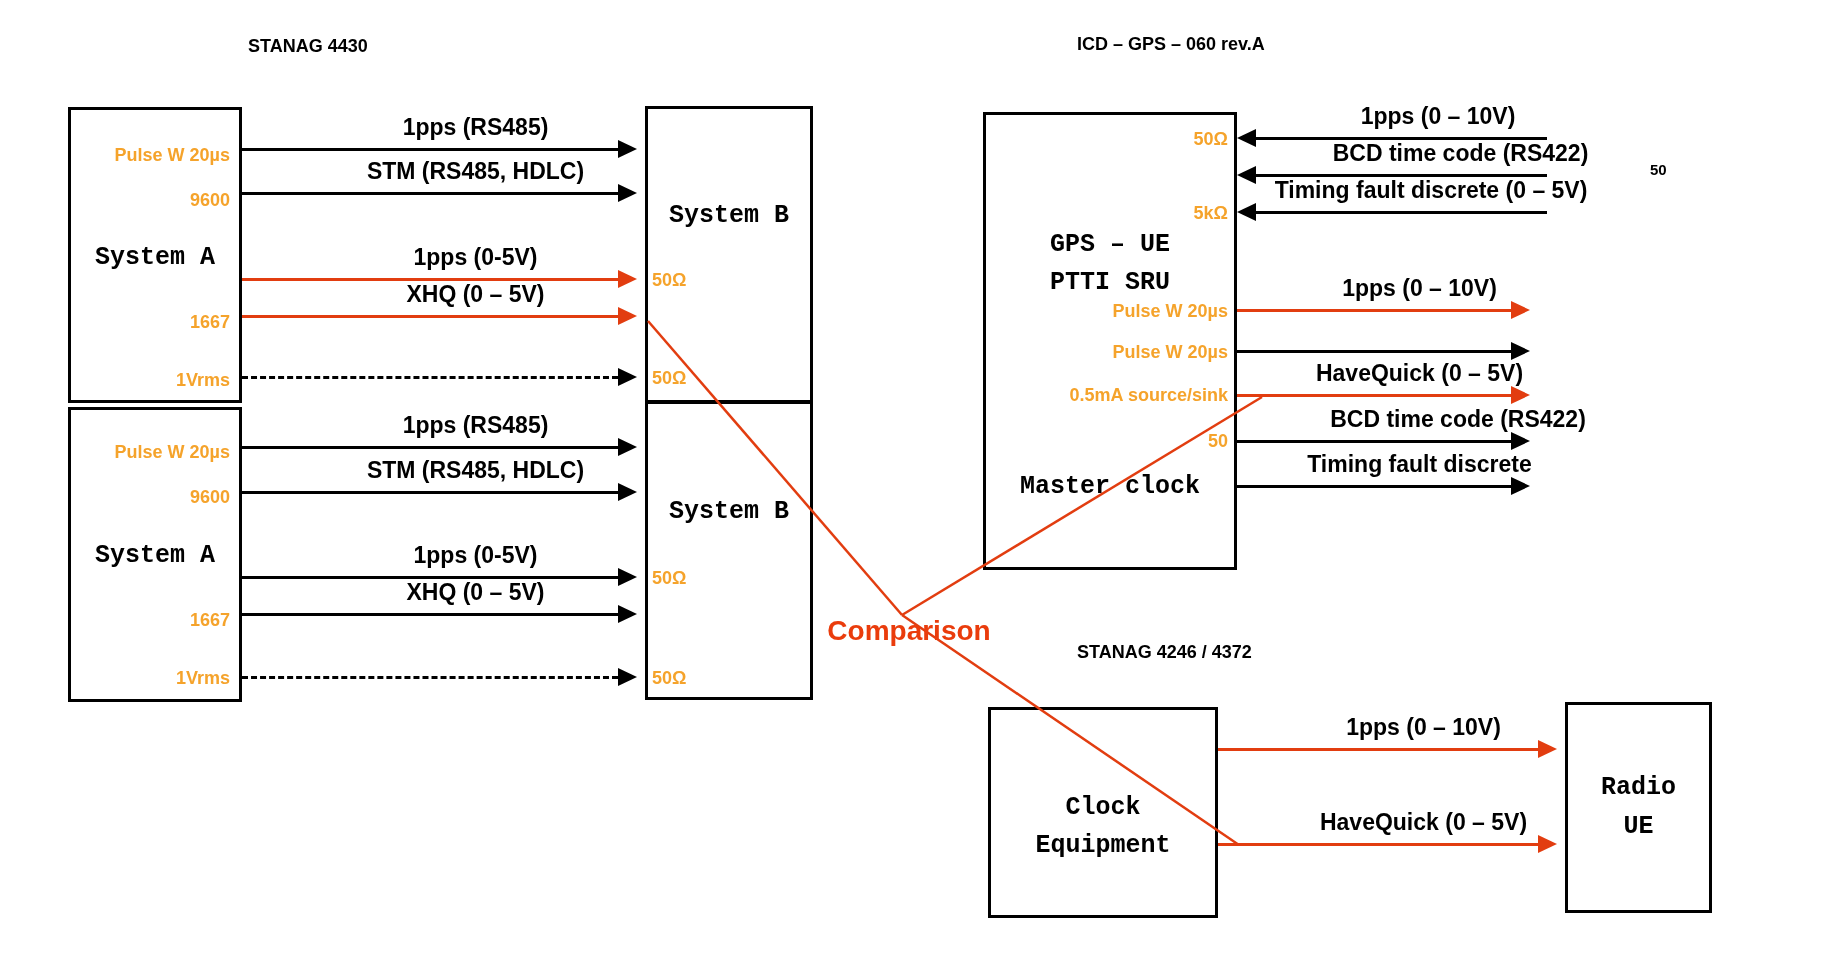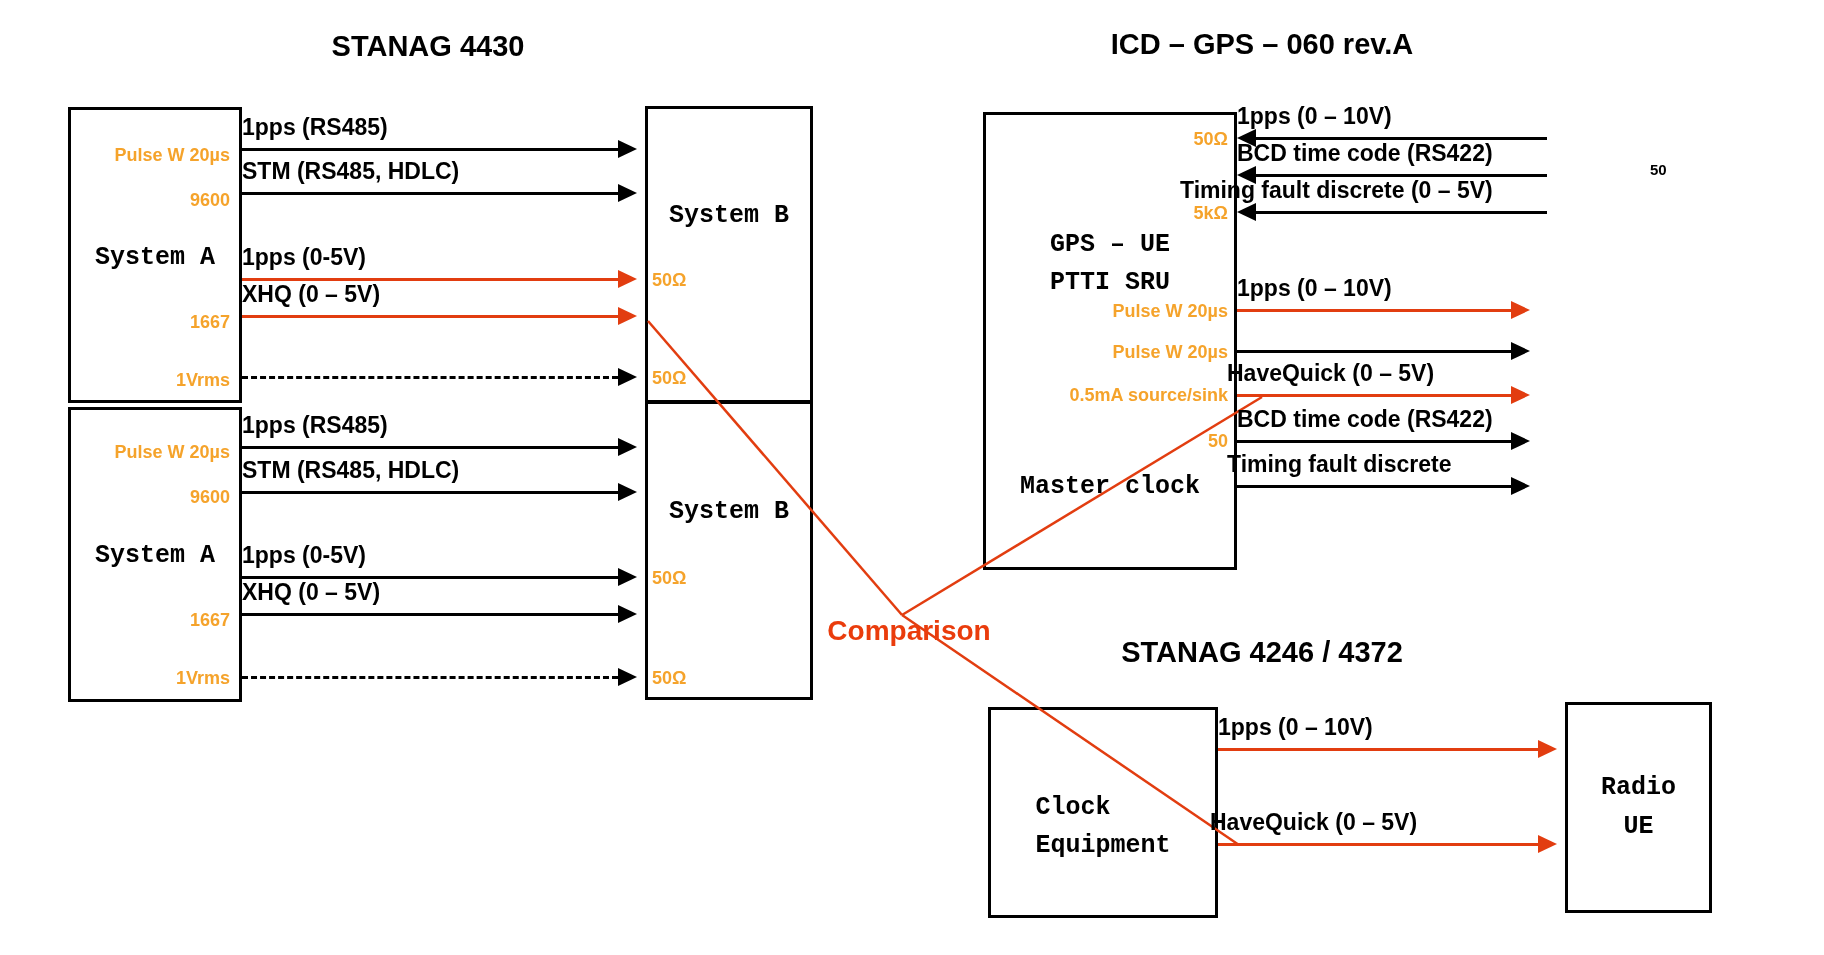--- a/index.html
+++ b/index.html
@@ -1,22 +1,22 @@
 <!DOCTYPE html>
 <html><head>
 <meta charset="utf-8">
 <style>
   html,body{margin:0;padding:0;background:#ffffff;}
   .canvas{position:relative;width:1824px;height:955px;background:#ffffff;overflow:hidden;
           font-family:"Liberation Sans",sans-serif;}
   .box{position:absolute;border:3px solid #000;background:#fff;box-sizing:border-box;}
   .t{position:absolute;font-weight:bold;white-space:nowrap;color:#000;z-index:6;}
-  .title{font-size:29px;line-height:32px;text-align:center;}
+  .title{font-size:18px;line-height:32px;text-align:left;}
   .name{font-size:25px;line-height:30px;text-align:center;font-family:Liberation Mono, monospace;}
-  .lbl{font-size:23px;line-height:30px;text-align:left;}
+  .lbl{font-size:23px;line-height:30px;text-align:center;padding-left:36px;}
   .port{font-size:18px;line-height:20px;color:#F5A32B;text-align:right;}
   .term{font-size:18px;line-height:20px;color:#F5A32B;text-align:left;}
   .sup{font-size:15px;line-height:16px;}
   .cmp{font-size:28px;line-height:30px;text-align:center;color:#EA3C0C;}
   .arr{position:absolute;height:0;border-top:3px solid #000;z-index:4;}
   .arr.red{border-top-color:#E23D10;}
   .arr.dash{border-top-style:dashed;}
   .arr.r::after{content:"";position:absolute;right:-19px;top:-11px;width:0;height:0;
     border-left:19px solid #000;border-top:9px solid transparent;border-bottom:9px solid transparent;}
   .arr.r.red::after{border-left-color:#E23D10;}
@@ -103,21 +103,21 @@
   <div class="arr r red" style="left:1237px;top:394px;width:274px"></div>
   <div class="arr r" style="left:1237px;top:440px;width:274px"></div>
   <div class="arr r" style="left:1237px;top:485px;width:274px"></div>
   <div class="t lbl" style="left:1237px;top:273px;width:293px">1pps (0 – 10V)</div>
   <div class="t lbl" style="left:1227px;top:358px;width:313px">HaveQuick (0 – 5V)</div>
   <div class="t lbl" style="left:1237px;top:404px;width:370px">BCD time code (RS422)</div>
   <div class="t lbl" style="left:1227px;top:449px;width:313px">Timing fault discrete</div>
 
   <div class="box" style="left:988px;top:707px;width:230px;height:211px"></div>
   <div class="box" style="left:1565px;top:702px;width:147px;height:211px"></div>
-  <div class="t name" style="left:960px;top:793px;width:226px">Clock</div>
+  <div class="t name" style="left:990px;top:793px;width:226px">Clock</div>
   <div class="t name" style="left:990px;top:831px;width:226px">Equipment</div>
   <div class="t name" style="left:1567px;top:773px;width:143px">Radio</div>
   <div class="t name" style="left:1567px;top:812px;width:143px">UE</div>
 
   <div class="arr r red" style="left:1218px;top:748px;width:320px"></div>
   <div class="arr r red" style="left:1218px;top:843px;width:320px"></div>
   <div class="t lbl" style="left:1218px;top:712px;width:339px">1pps (0 – 10V)</div>
   <div class="t lbl" style="left:1210px;top:807px;width:355px">HaveQuick (0 – 5V)</div>
 
   <svg class="overlay" width="1824" height="955" viewBox="0 0 1824 955">

